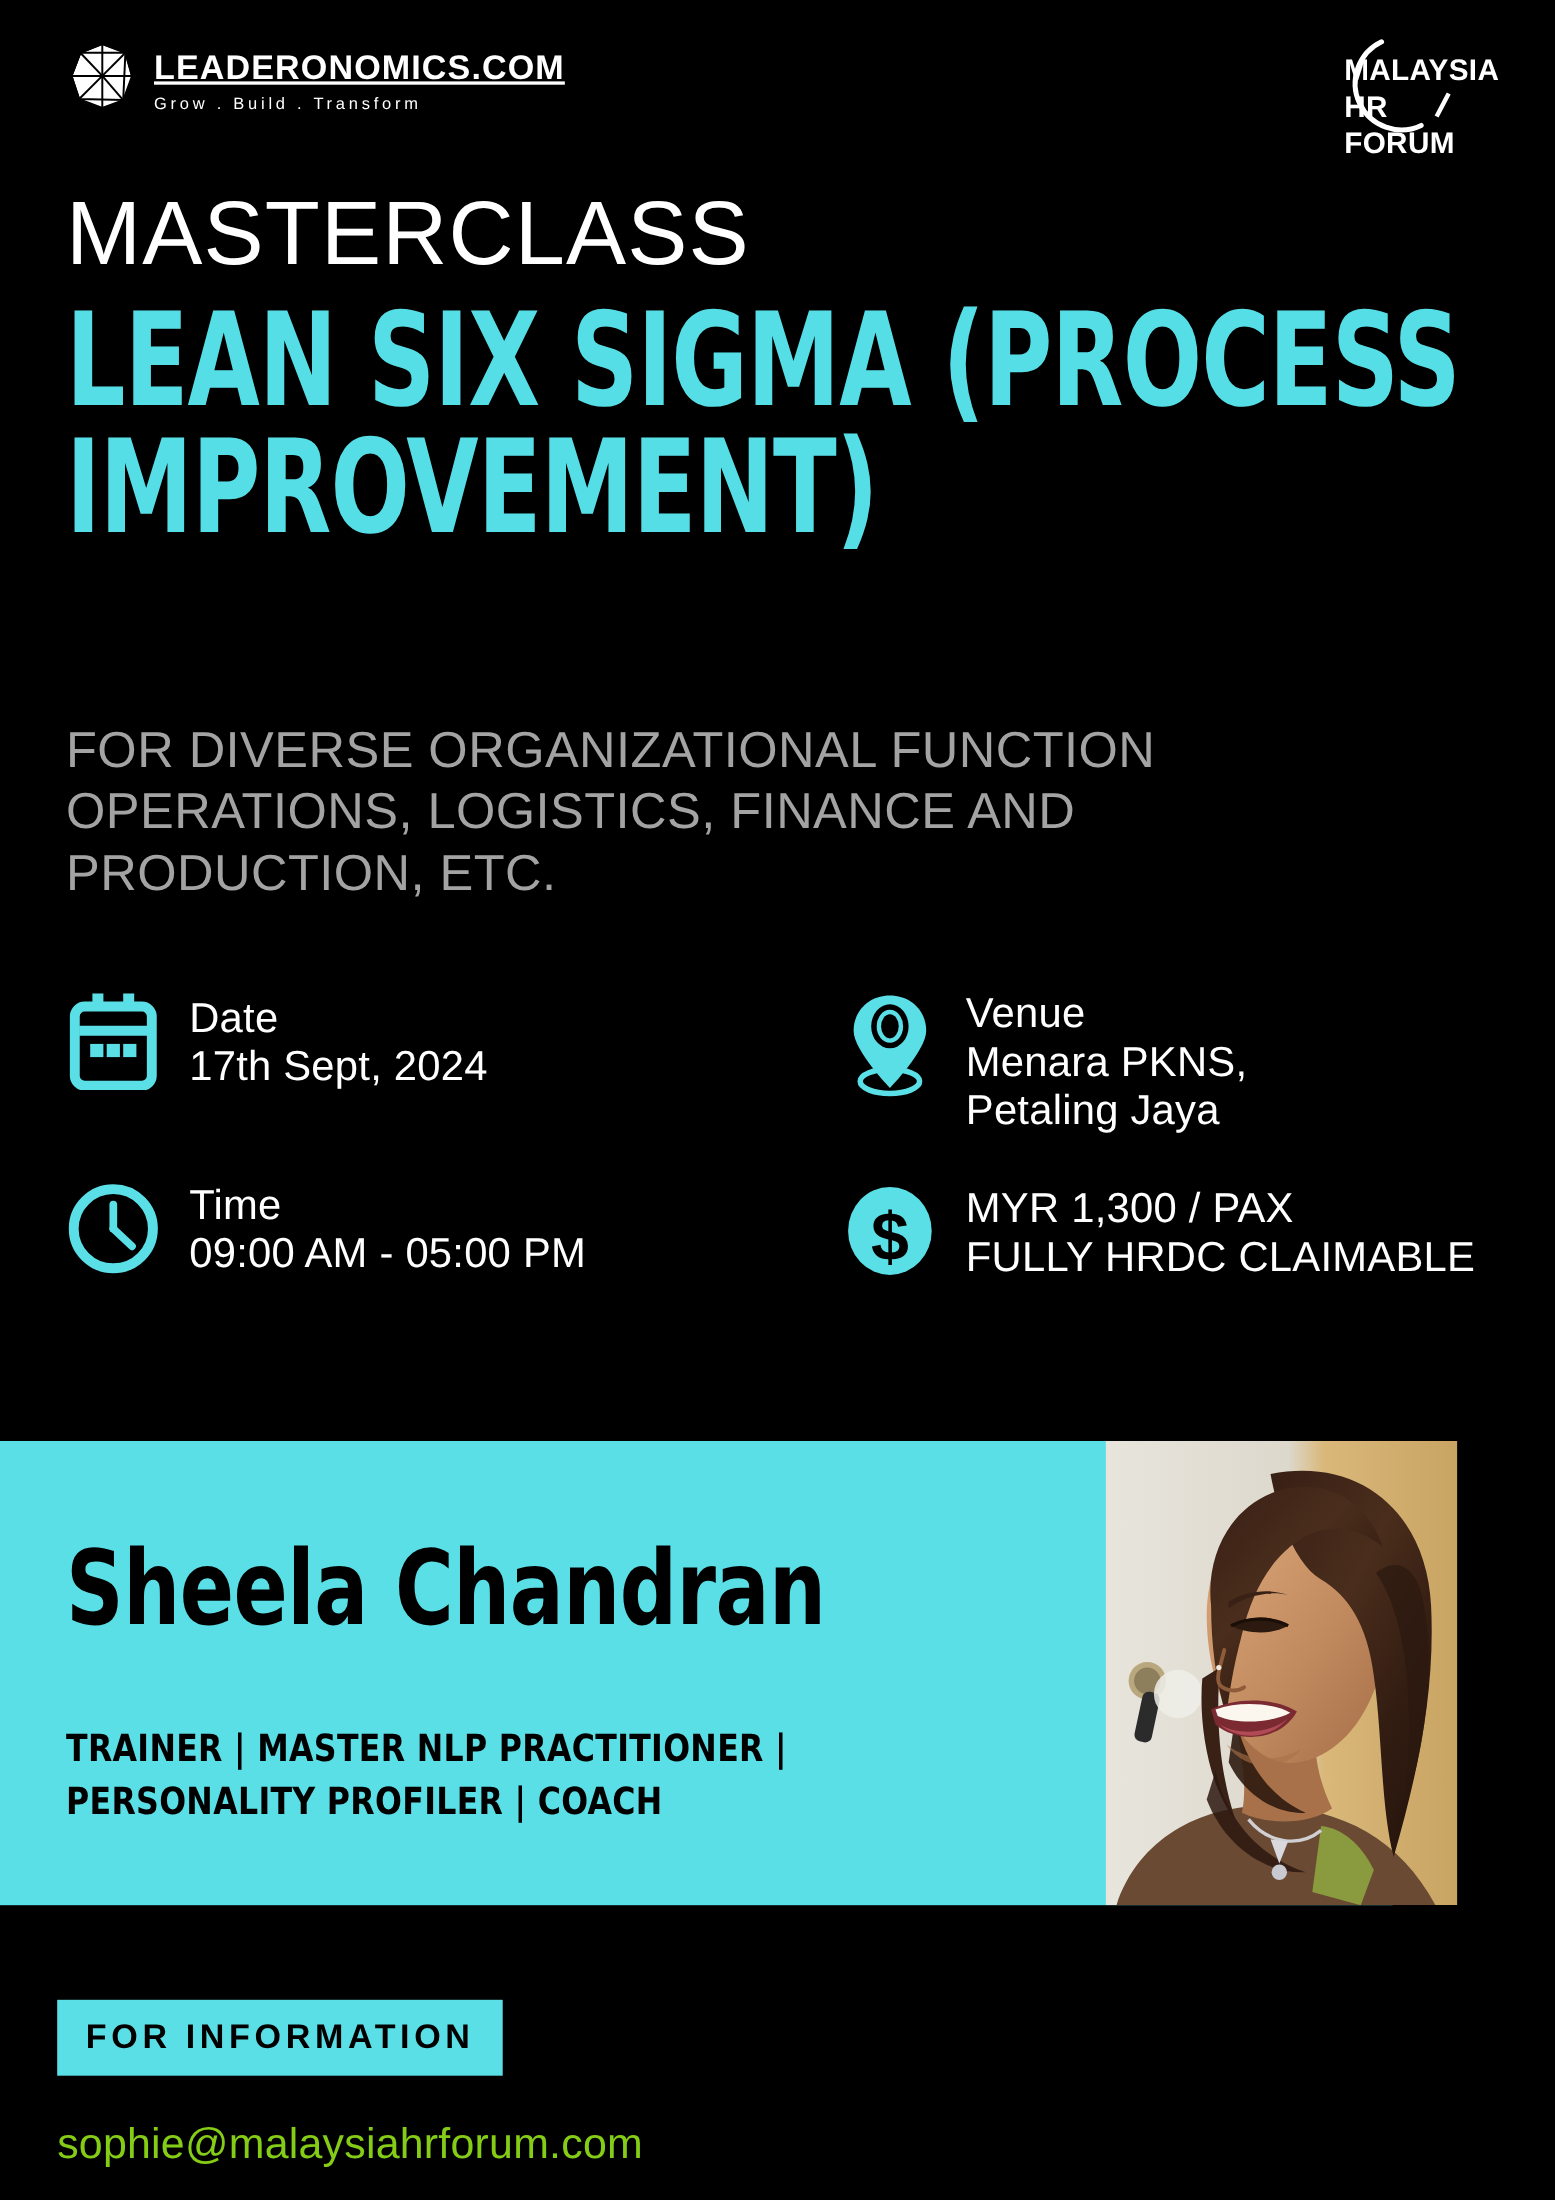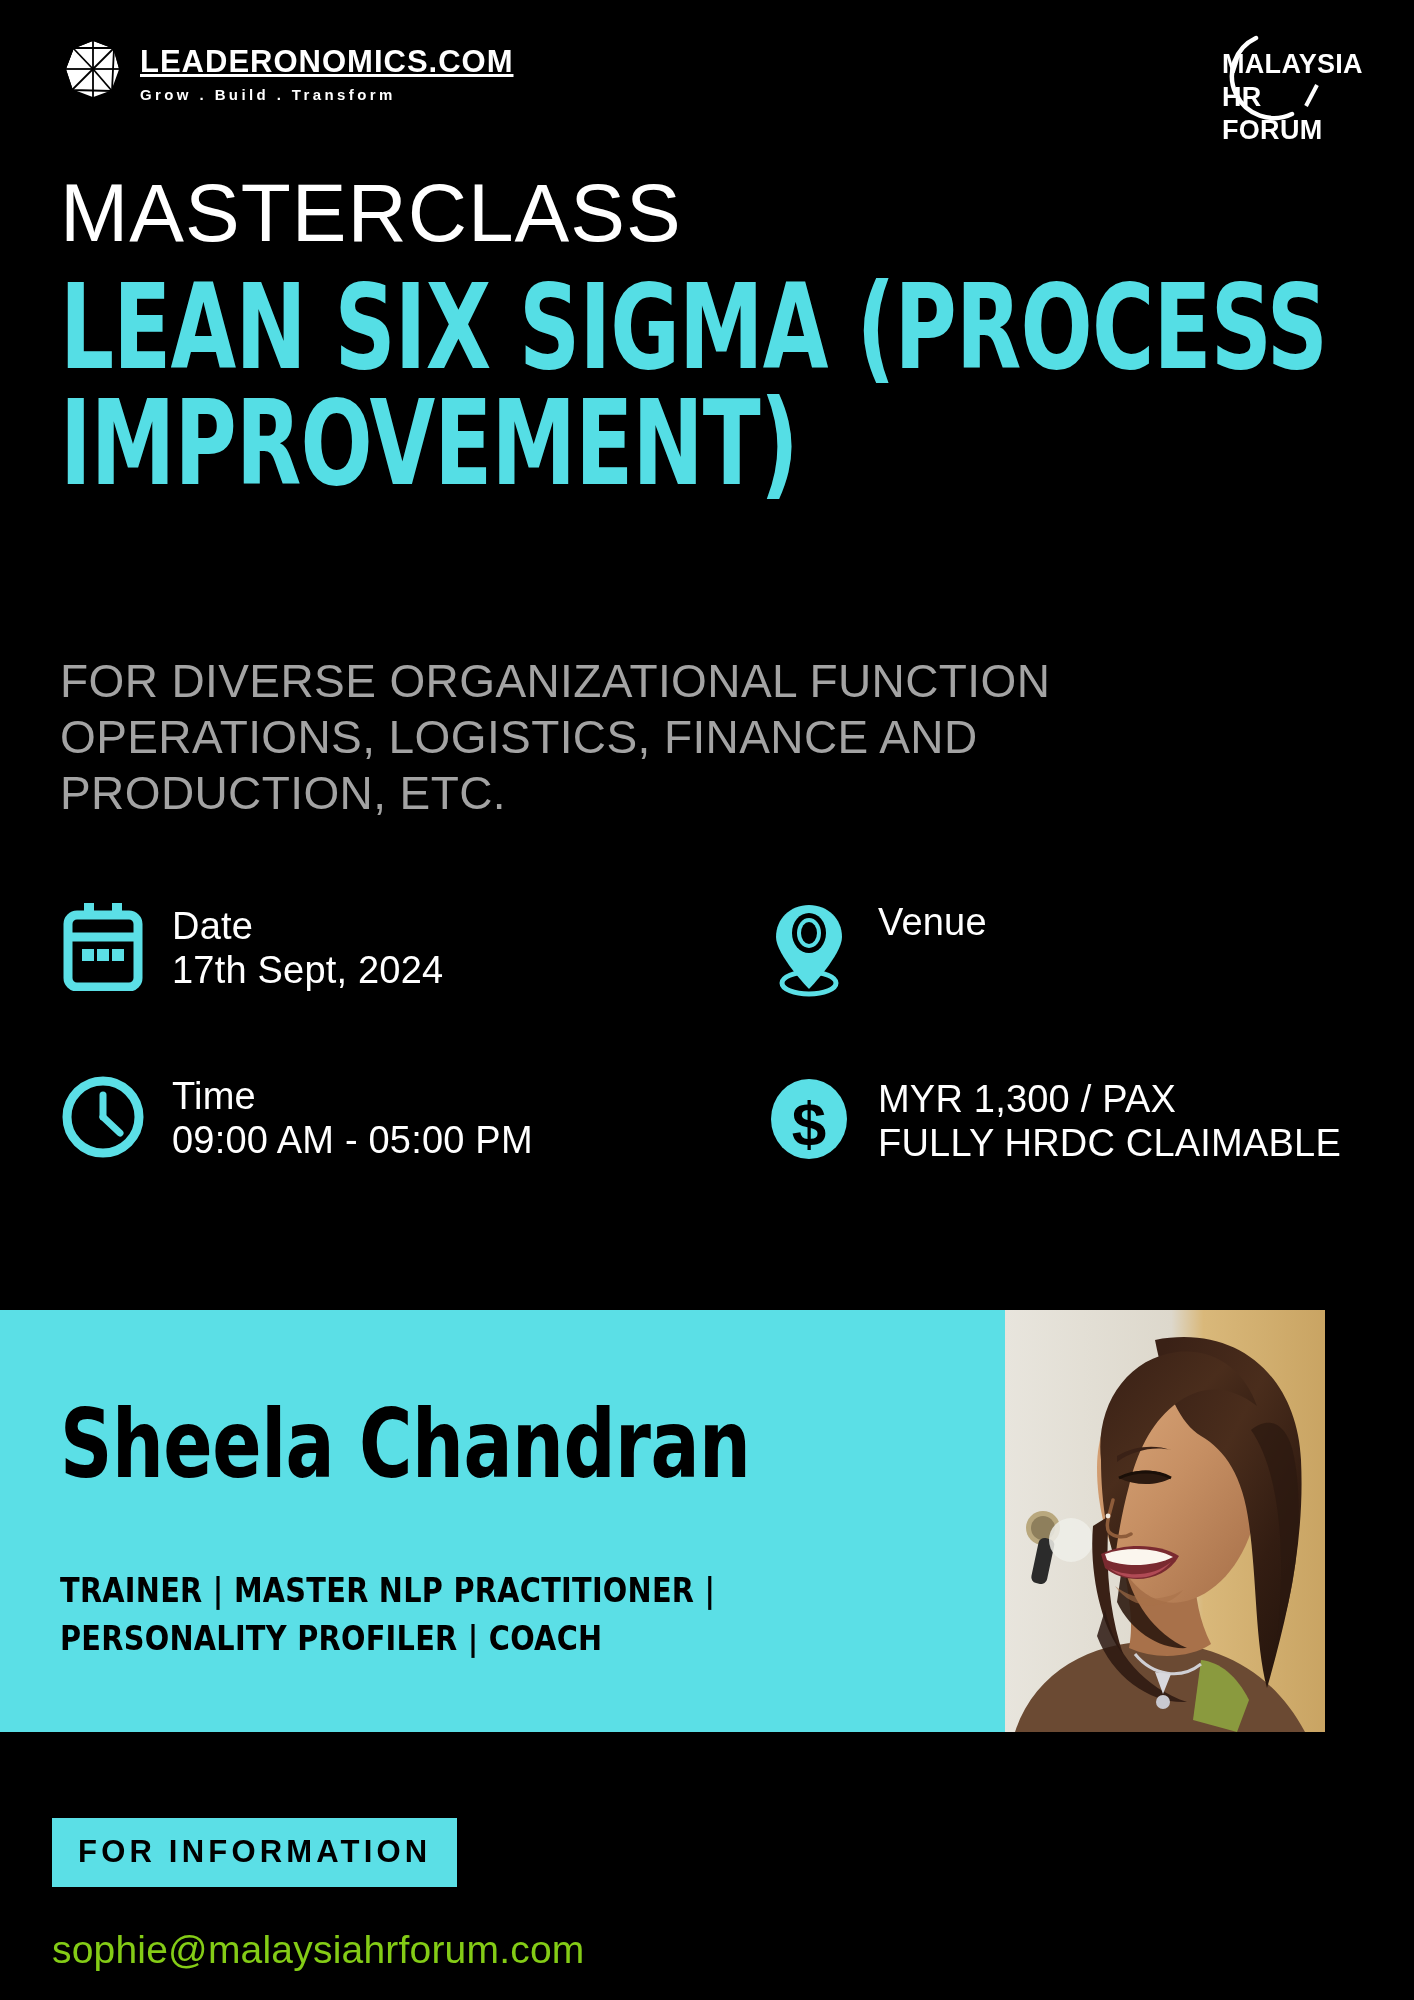--- a/index.html
+++ b/index.html
@@ -16,21 +16,21 @@
   .header { position:absolute; top:0; left:0; width:1414px; height:130px; }
 
   .leader-logo { position:absolute; left:62px; top:38px; display:flex; align-items:flex-start; }
   .leader-mark { width:62px; height:62px; flex:none; }
   .leader-text { margin-left:16px; padding-top:8px; }
   .leader-name {
     font-size:31px; font-weight:bold; letter-spacing:1.0px;
     color:#fff; line-height:1; white-space:nowrap;text-decoration:underline;
   }
   .leader-tag {
-    font-size:15px; font-weight:bold; letter-spacing:3.4px;
+    font-size:15px; font-weight:normal; letter-spacing:3.4px;
     color:#fff; margin-top:9px; white-space:nowrap;
   }
 
   .hr-logo { position:absolute; right:60px; top:28px; width:170px; height:100px; }
   .hr-svg { position:absolute; inset:0; }
   .hr-words {
     position:absolute; left:38px; top:20px;
     font-size:27px; font-weight:bold; line-height:1.22;
     letter-spacing:0.3px; color:#fff;
   }
@@ -225,20 +225,22 @@
         <svg width="82" height="100" viewBox="0 0 82 100">
           <ellipse cx="41" cy="84" rx="27" ry="11" fill="none" stroke="#5BDFE6" stroke-width="5"></ellipse>
           <path d="M41 6 C22 6 8 20 8 38 C8 56 41 90 41 90 C41 90 74 56 74 38 C74 20 60 6 41 6 Z" fill="#5BDFE6"></path>
           <ellipse cx="41" cy="34" rx="17" ry="20" fill="#000000"></ellipse>
           <ellipse cx="41" cy="34" rx="12" ry="15" fill="#5BDFE6"></ellipse>
           <ellipse cx="41" cy="34" rx="8" ry="11" fill="#000000"></ellipse>
         </svg>
       </span>
       <span class="info-body">
         <div class="info-label">Venue</div>
+        <div class="info-value">Menara PKNS,
+Petaling Jaya</div>
       </span>
     </div>
 
     <div class="info-row row-price">
       <span class="info-icon">
         <svg width="82" height="88" viewBox="0 0 82 88">
           <ellipse cx="41" cy="44" rx="38" ry="40" fill="#5BDFE6"></ellipse>
           <text x="41" y="70" text-anchor="middle" font-family="Liberation Sans, sans-serif" font-size="62" font-weight="bold" fill="#000000">$</text>
         </svg>
       </span>

